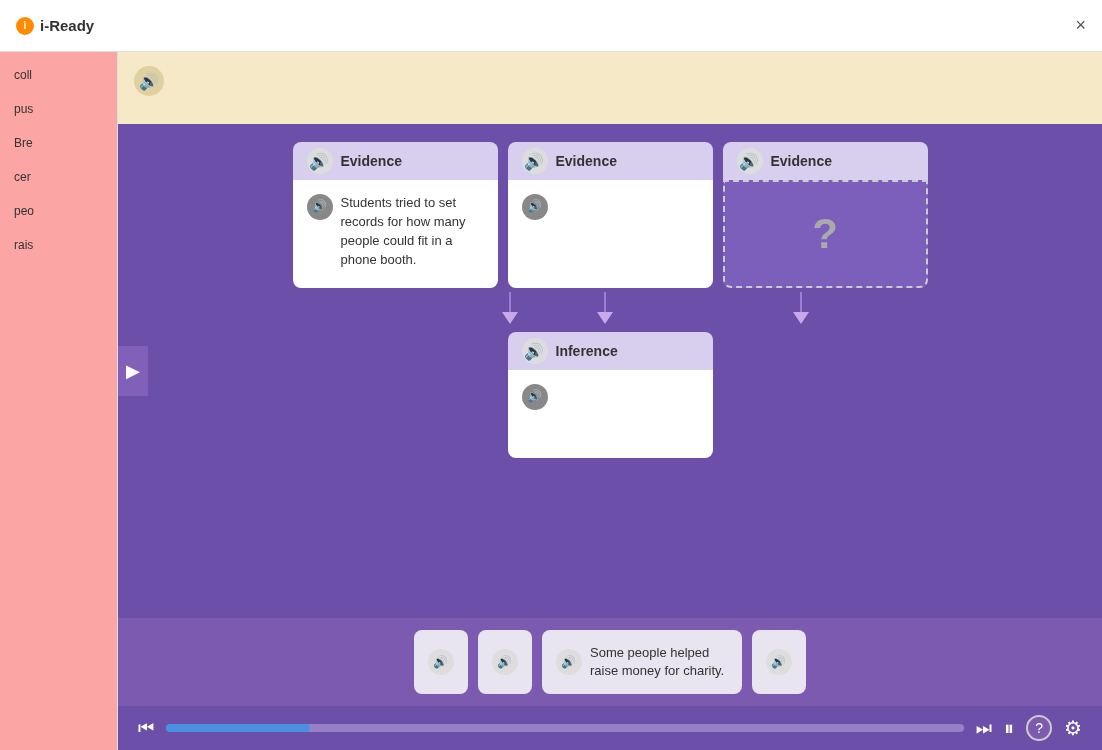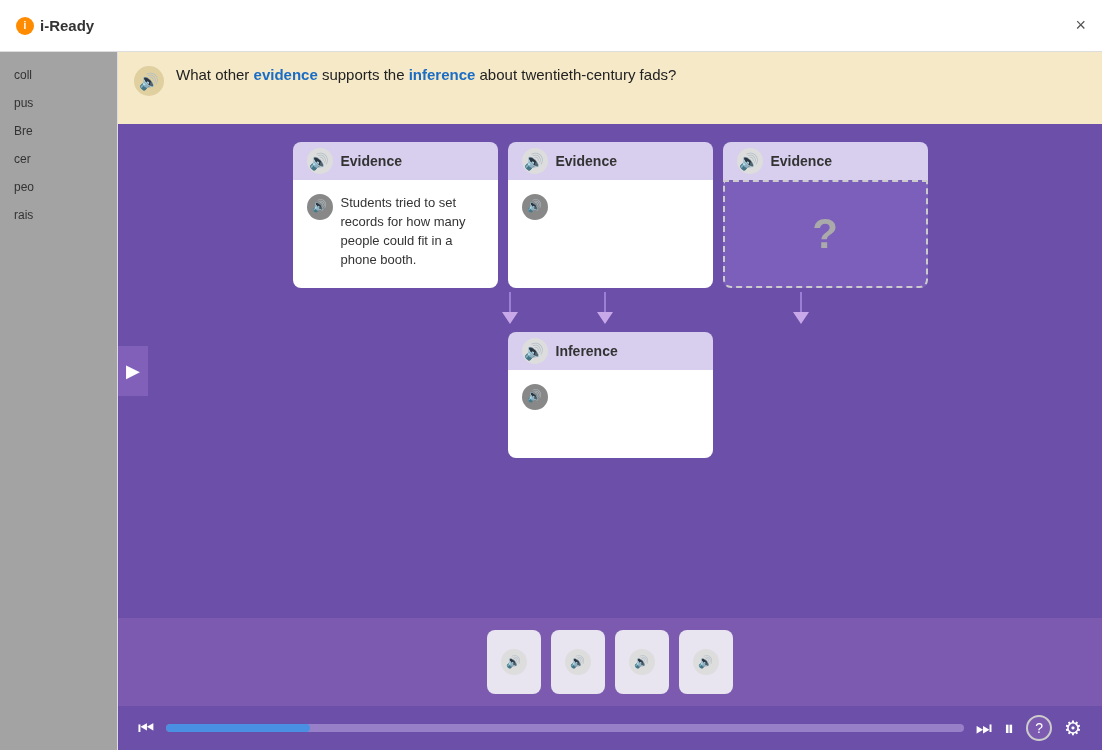--- a/index.html
+++ b/index.html
@@ -56,26 +56,26 @@
       color: #555;
     }
 
     
     .layout {
       display: flex;
       height: calc(750px - 52px);
     }
     .sidebar {
       width: 118px;
-      background: #a3a3a3;
+      background: #fca5a5;
       border-right: 1px solid #ddd;
       padding: 12px 8px;
       display: flex;
       flex-direction: column;
-      gap: 6px;
+      gap: 12px;
       font-size: 12px;
       color: #333;
     }
     .sidebar-item {
       padding: 4px 6px;
       cursor: pointer;
       border-radius: 4px;
     }
 
     
@@ -341,23 +341,20 @@
     <div class="sidebar-item">peo</div>
     <div class="sidebar-item">rais</div>
   </div>
 
   <div class="main">
 
     <div class="question-bar">
       <div class="speaker-btn">
         <span>🔊</span>
       </div>
-      <div class="question-text">
-        <span>What other </span><span class="highlight-evidence">evidence</span><span> supports the </span><span class="highlight-inference">inference</span><span> about twentieth-century fads?</span>
-      </div>
     </div>
 
     <div class="diagram-area">
 
       <div class="nav-arrow-left">
         <span>▶</span>
       </div>
 
       <div class="evidence-row">
 
@@ -451,20 +448,21 @@
       <div class="answer-option">
         <div class="mini-speaker">
           <span style="font-size:12px;">🔊</span>
         </div>
       </div>
 
       <div class="answer-option">
         <div class="mini-speaker">
           <span style="font-size:12px;">🔊</span>
         </div>
+        <span>Some people helped raise money for charity.</span>
       </div>
 
       <div class="answer-option">
         <div class="mini-speaker">
           <span style="font-size:12px;">🔊</span>
         </div>
       </div>
 
     </div>
 

